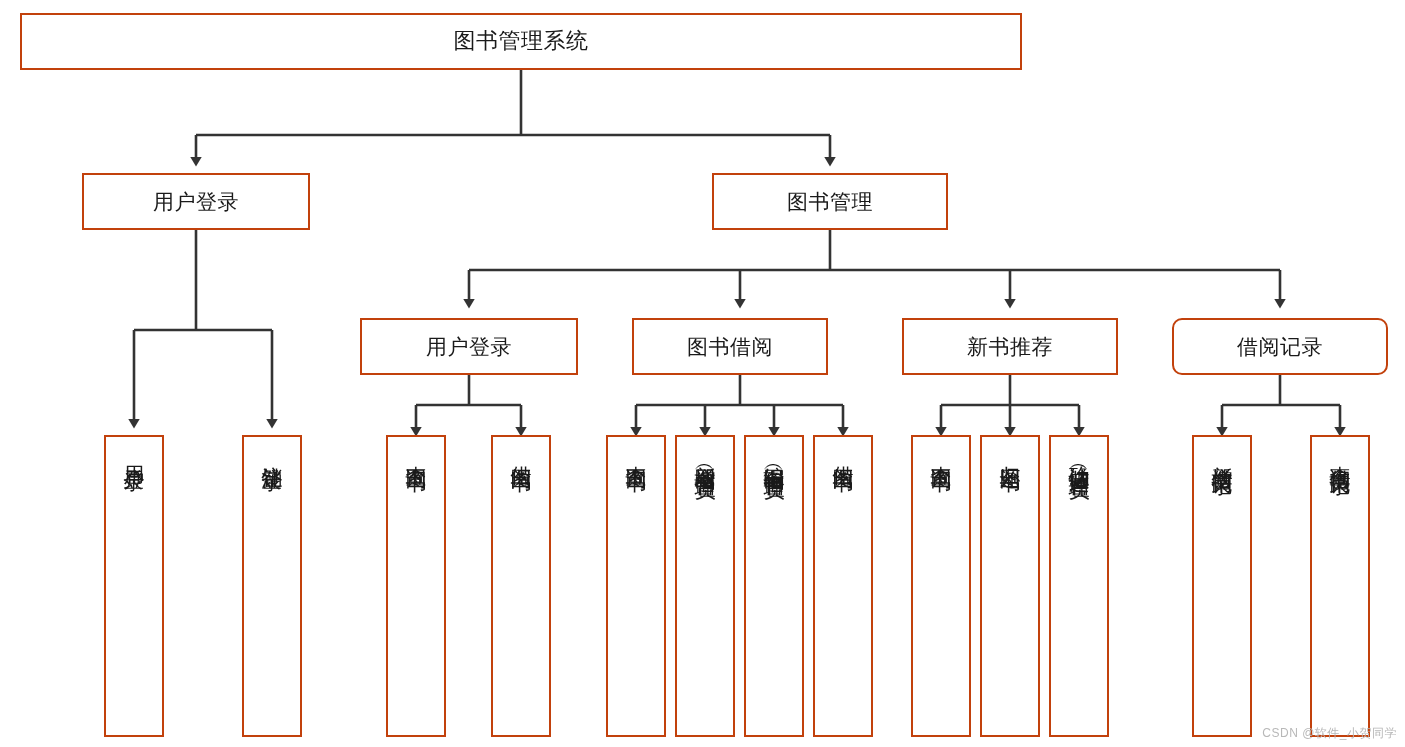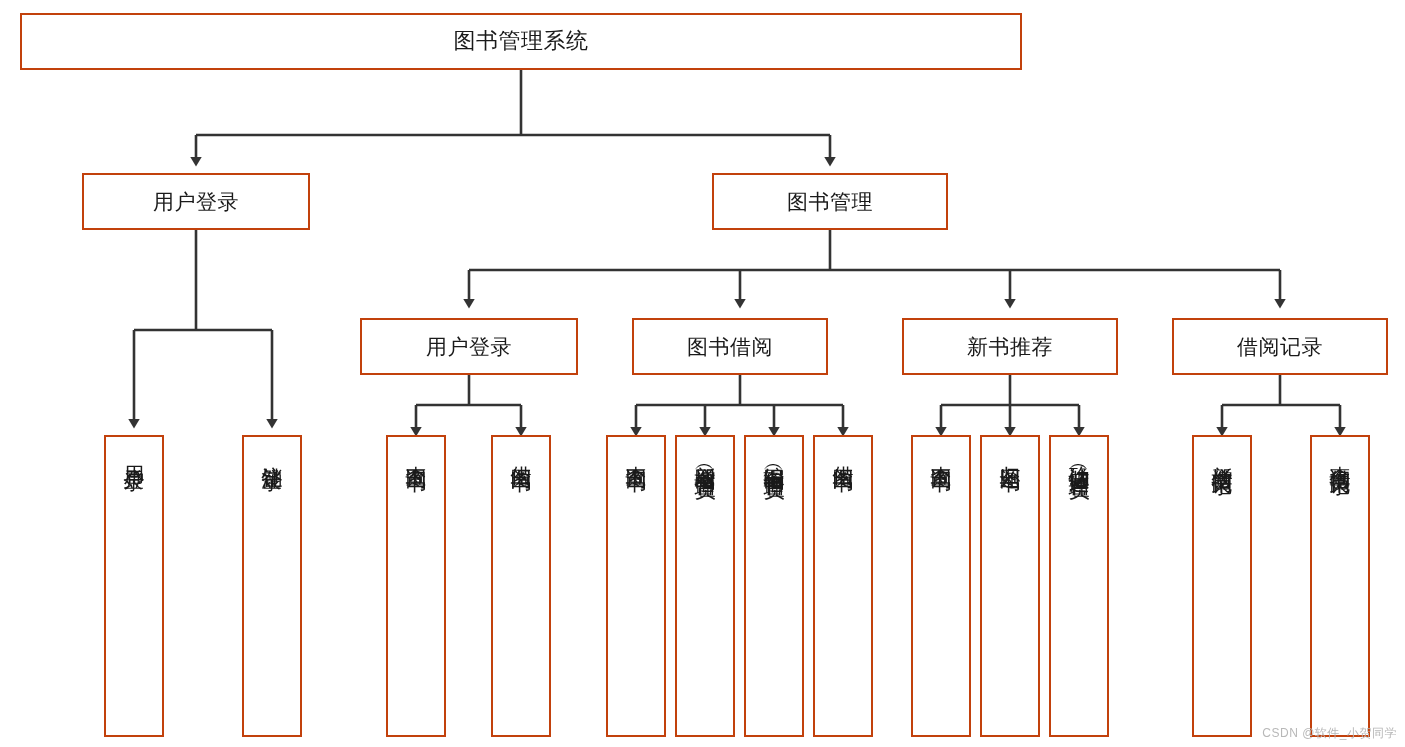--- a/index.html
+++ b/index.html
@@ -142,21 +142,21 @@
 
   <div class="node h" style="left:360px; top:318px; width:218px; height:57px;">
     <span class="label">用户登录</span>
   </div>
   <div class="node h" style="left:632px; top:318px; width:196px; height:57px;">
     <span class="label">图书借阅</span>
   </div>
   <div class="node h" style="left:902px; top:318px; width:216px; height:57px;">
     <span class="label">新书推荐</span>
   </div>
-  <div class="node h" style="left:1172px; top:318px; width:216px; height:57px;">
+  <div class="node h" style="left:1172px; top:318px; width:216px; height:57px;border-radius:10px;">
     <span class="label">借阅记录</span>
   </div>
 
   <div class="node v" style="left:104px; top:435px; width:60px; height:302px;">
     <span class="label">用户登录</span>
   </div>
   <div class="node v" style="left:242px; top:435px; width:60px; height:302px;">
     <span class="label">注销登录</span>
   </div>
 

